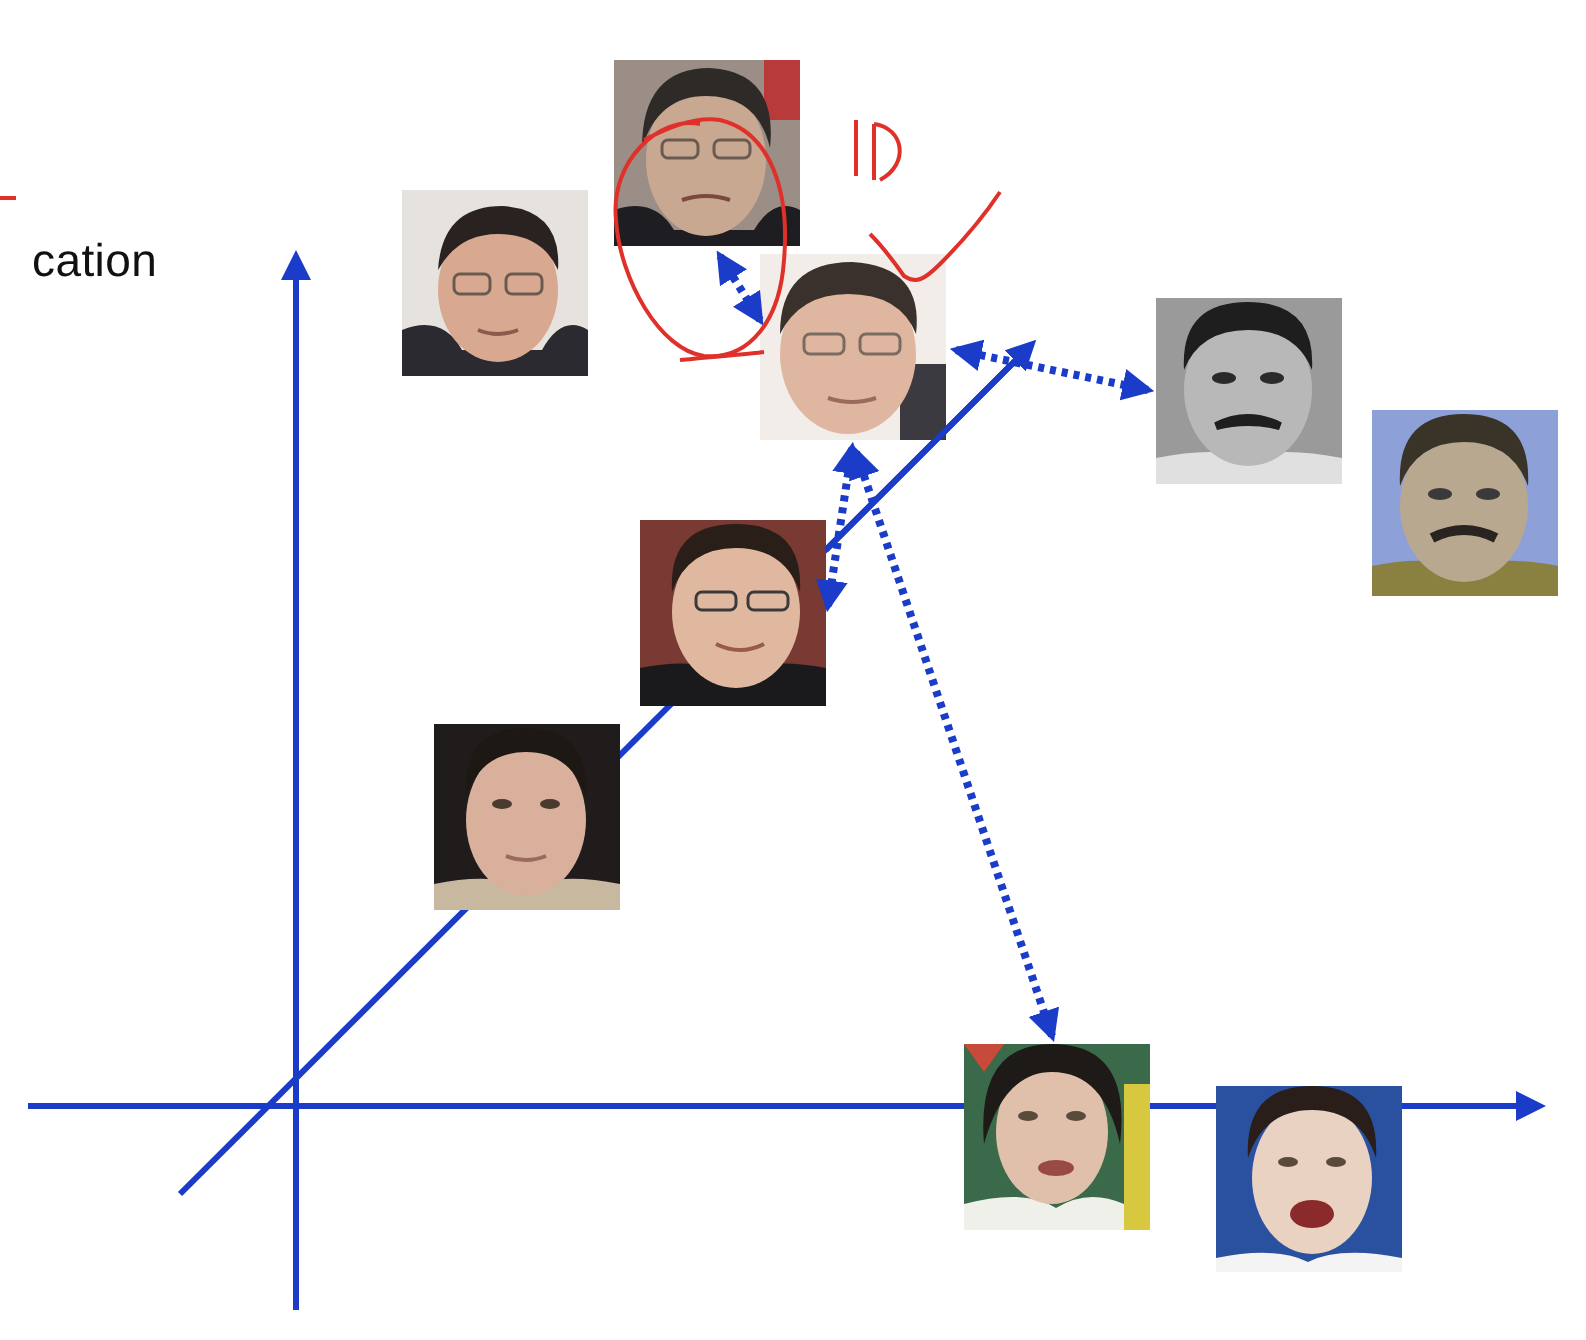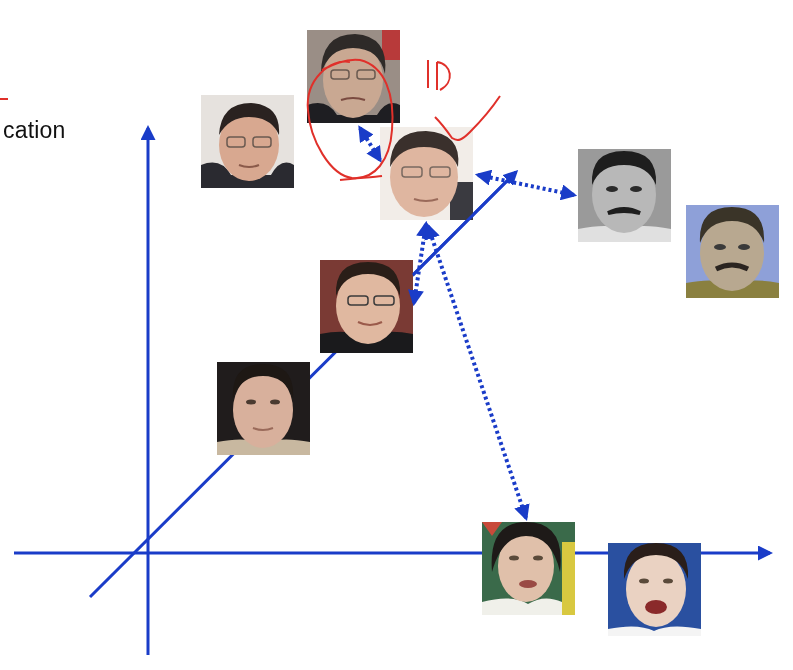--- a/index.html
+++ b/index.html
@@ -1,17 +1,17 @@
 <!DOCTYPE html>
 <html><head>
 <meta charset="utf-8">
 <style>
   html,body{margin:0;padding:0;background:#fff;}
   body{width:793px;height:670px;position:relative;overflow:hidden;font-family:"Liberation Sans",sans-serif;}
-  .caption{position:absolute;left:3px;top:117px;font-size:23px;color:#111;letter-spacing:0.2px;}
+  .caption{position:absolute;left:16px;top:117px;font-size:23px;color:#111;letter-spacing:0.2px;}
   .red-dash{position:absolute;left:0;top:98px;width:8px;height:2px;background:#e0302a;}
   svg.diagram{position:absolute;left:0;top:0;}
   .face{position:absolute;width:93px;height:93px;overflow:hidden;}
   .face svg{display:block;width:100%;height:100%;}
 </style>
 </head>
 <body>
 
 <div class="red-dash"></div>
 <div class="caption">cation</div>

